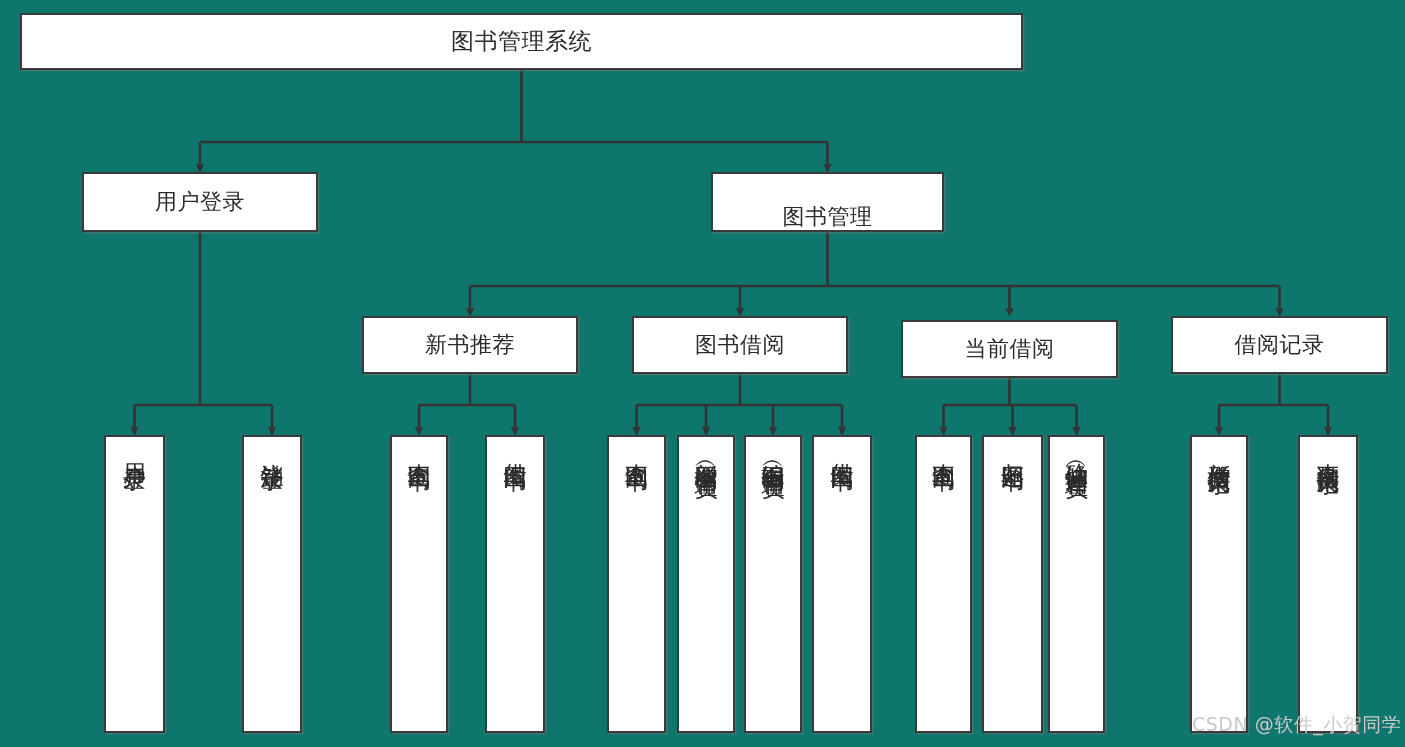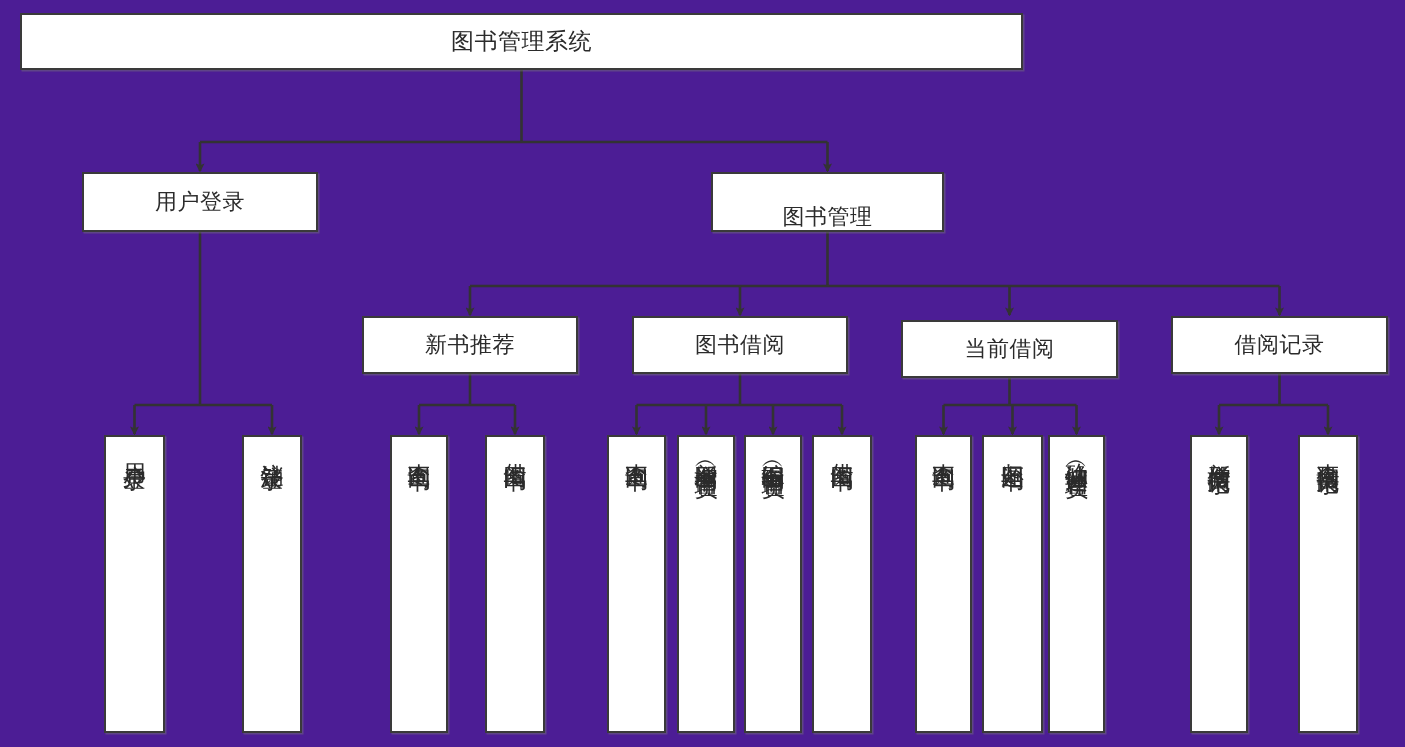--- a/index.html
+++ b/index.html
@@ -8,21 +8,21 @@
     padding: 0;
     background: #ffffff;
   }
   body {
     font-family: "DejaVu Sans", "Liberation Sans", sans-serif;
   }
   #diagram-root {
     position: relative;
     width: 1405px;
     height: 747px;
-    background: #4c1d95;
+    background: #0f766e;
     overflow: hidden;
   }
   #edge-layer {
     position: absolute;
     left: 0;
     top: 0;
     width: 1405px;
     height: 747px;
     pointer-events: none;
   }
@@ -180,14 +180,15 @@
         <span class="node-label">确认归还（管理员）</span>
       </div>
       <div class="node vert" style="left: 1190px; top: 435px; width: 58px; height: 298px;">
         <span class="node-label">新增借阅记录</span>
       </div>
       <div class="node vert" style="left: 1298px; top: 435px; width: 60px; height: 298px;">
         <span class="node-label">查询借阅记录</span>
       </div>
     </div>
 
+  <div class="watermark" style="left:1192px; top:712px;">CSDN @软件_小贺同学</div>
 
 </div>
 
 </body></html>

